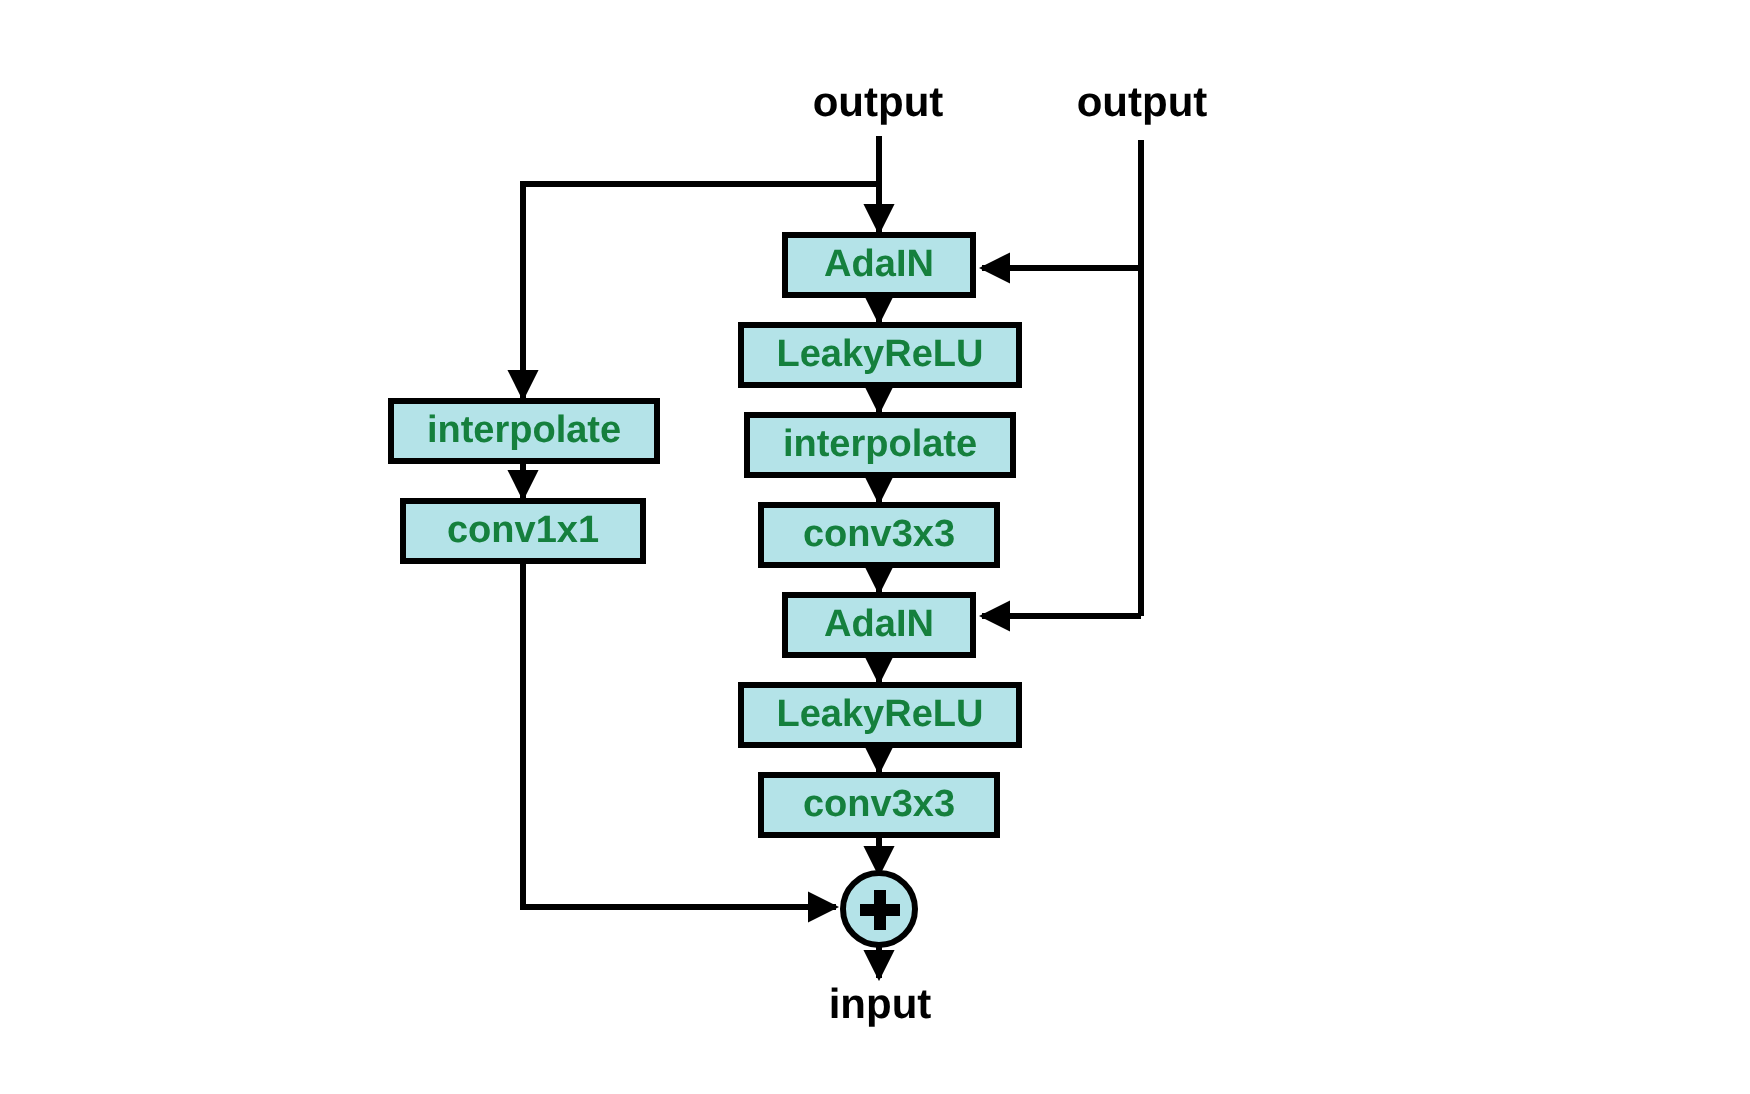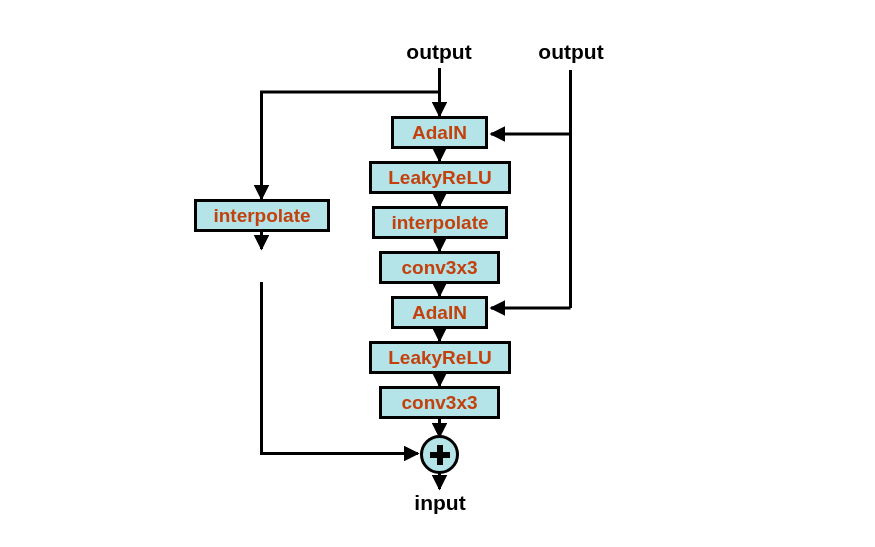--- a/index.html
+++ b/index.html
@@ -22,21 +22,21 @@
     left: 0;
     top: 0;
     width: 875px;
     height: 547px;
   }
   .node {
     position: absolute;
     box-sizing: border-box;
     background: #b4e3e8;
     border: 3px solid #000000;
-    color: #c2410c;
+    color: #15803d;
     font-family: "Liberation Sans", sans-serif;
     font-weight: bold;
     font-size: 19px;
     line-height: 1;
     display: flex;
     align-items: center;
     justify-content: center;
     letter-spacing: 0px;
     white-space: nowrap;
   }
@@ -131,19 +131,20 @@
   <div class="node" style="left:379px; top:251px; width:121px; height:33px;">conv3x3</div>
 
   <div class="node" style="left:391px; top:296px; width:97px; height:33px;">AdaIN</div>
 
   <div class="node" style="left:369px; top:341px; width:142px; height:33px;">LeakyReLU</div>
 
   <div class="node" style="left:379px; top:386px; width:121px; height:33px;">conv3x3</div>
 
   <div class="node" style="left:194px; top:199px; width:136px; height:33px;">interpolate</div>
 
+  <div class="node" style="left:200px; top:249px; width:123px; height:33px;">conv1x1</div>
 
   <div class="adder" style="left:420px; top:435px; width:39px; height:39px;">
     <span class="bar-h"></span>
     <span class="bar-v"></span>
   </div>
 
 </div>
 
 </body></html>

